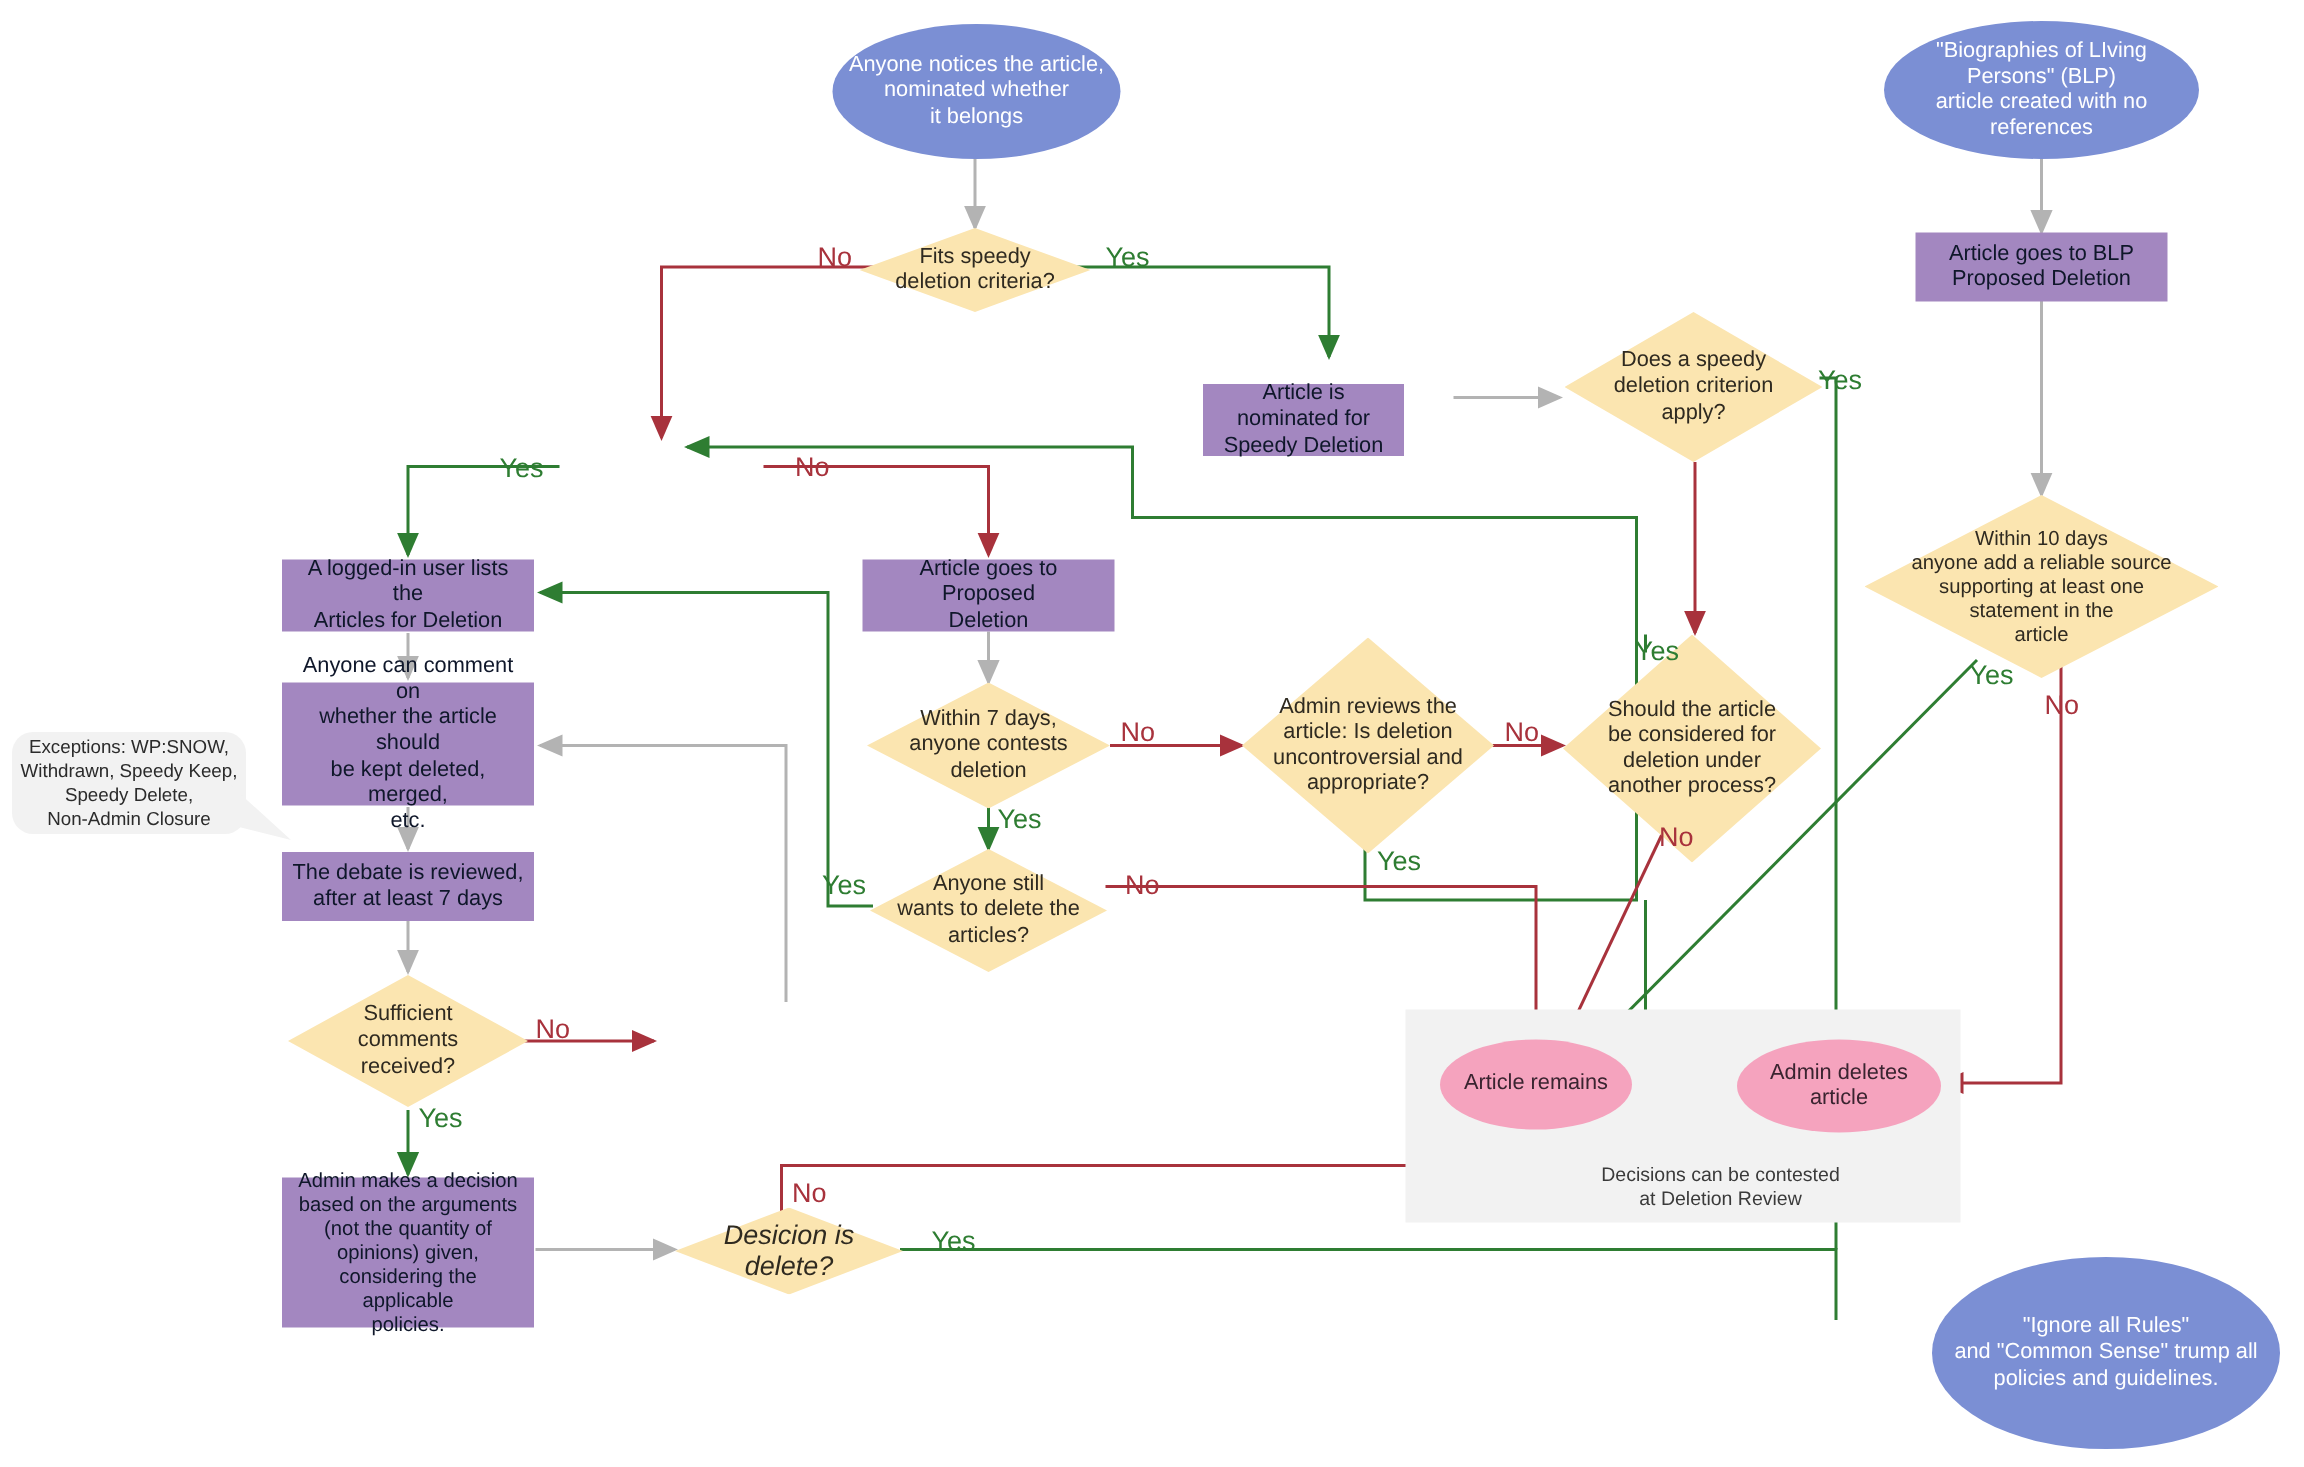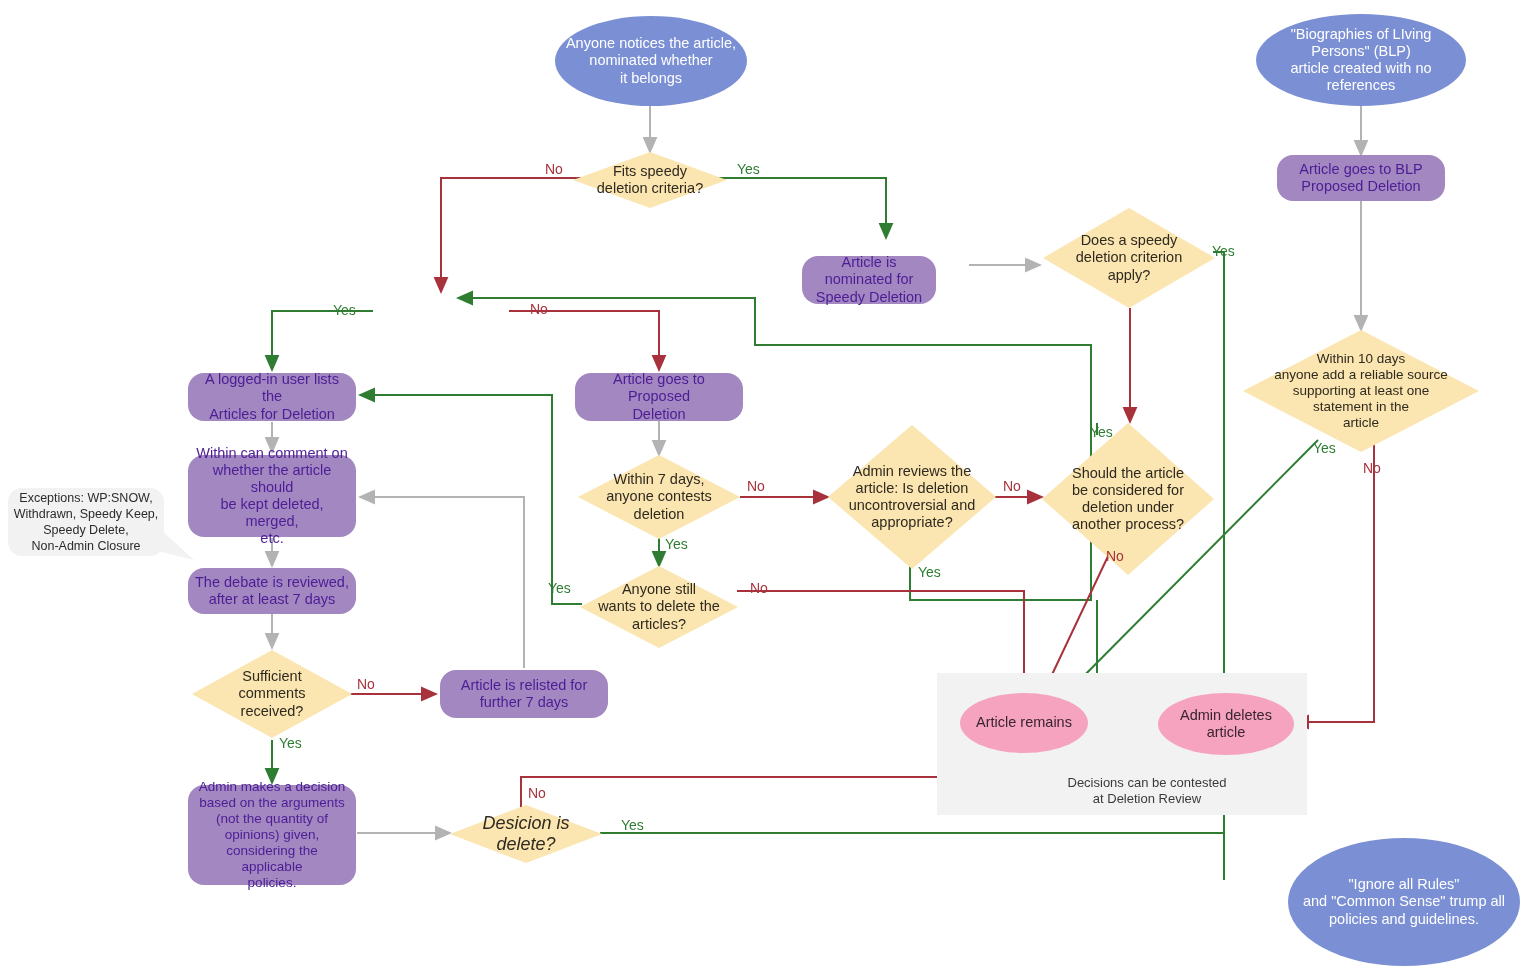--- a/index.html
+++ b/index.html
@@ -50,23 +50,22 @@
   
   .oval-pink {
     background: #F5A3BE;
     border-radius: 50%;
     color: #3a2430;
     font-size: 14.5px;
   }
   
   .box-purple {
     background: #A387C0;
-    color: #4c1d95;
+    color: #0f172a;
     font-size: 14.5px;
-    border-radius: 16px;
   }
   
   .diamond {
     color: #2f2a20;
     font-size: 14.5px;
   }
   .diamond .dia-shape {
     position: absolute;
     left: 0; top: 0;
     width: 100%;
@@ -102,21 +101,21 @@
     text-align: center;
     line-height: 1.28;
     display: flex;
     align-items: center;
     justify-content: center;
     white-space: pre-line;
   }
   
   .elabel {
     position: absolute;
-    font-size: 14px;
+    font-size: 18px;
     white-space: nowrap;
   }
   .elabel.yes { color: #2E7D32; }
   .elabel.no  { color: #A8323C; }
 </style>
 </head>
 <body>
 
 <div id="canvas">
 
@@ -256,21 +255,21 @@
     <span class="node-label">A logged-in user lists the
 Articles for Deletion</span>
   </div>
 
   <div class="node box-purple" style="left:575px; top:373px; width:168px; height:48px;">
     <span class="node-label">Article goes to Proposed
 Deletion</span>
   </div>
 
   <div class="node box-purple" style="left:188px; top:455px; width:168px; height:82px;">
-    <span class="node-label">Within can comment on
+    <span class="node-label">Anyone can comment on
 whether the article should
 be kept deleted, merged,
 etc.</span>
   </div>
 
   <div class="node diamond" style="left:578px; top:455px; width:162px; height:84px;">
     <div class="dia-shape"></div>
     <span class="node-label">Within 7 days,
 anyone contests
 deletion</span>
@@ -304,24 +303,20 @@
 articles?</span>
   </div>
 
   <div class="node diamond" style="left:192px; top:650px; width:160px; height:88px;">
     <div class="dia-shape"></div>
     <span class="node-label">Sufficient
 comments
 received?</span>
   </div>
 
-  <div class="node box-purple" style="left:440px; top:670px; width:168px; height:48px;">
-    <span class="node-label">Article is relisted for
-further 7 days</span>
-  </div>
 
   <div class="node oval-pink" style="left:960px; top:693px; width:128px; height:60px;">
     <span class="node-label">Article remains</span>
   </div>
 
   <div class="node oval-pink" style="left:1158px; top:693px; width:136px; height:62px;">
     <span class="node-label">Admin deletes
 article</span>
   </div>
 

